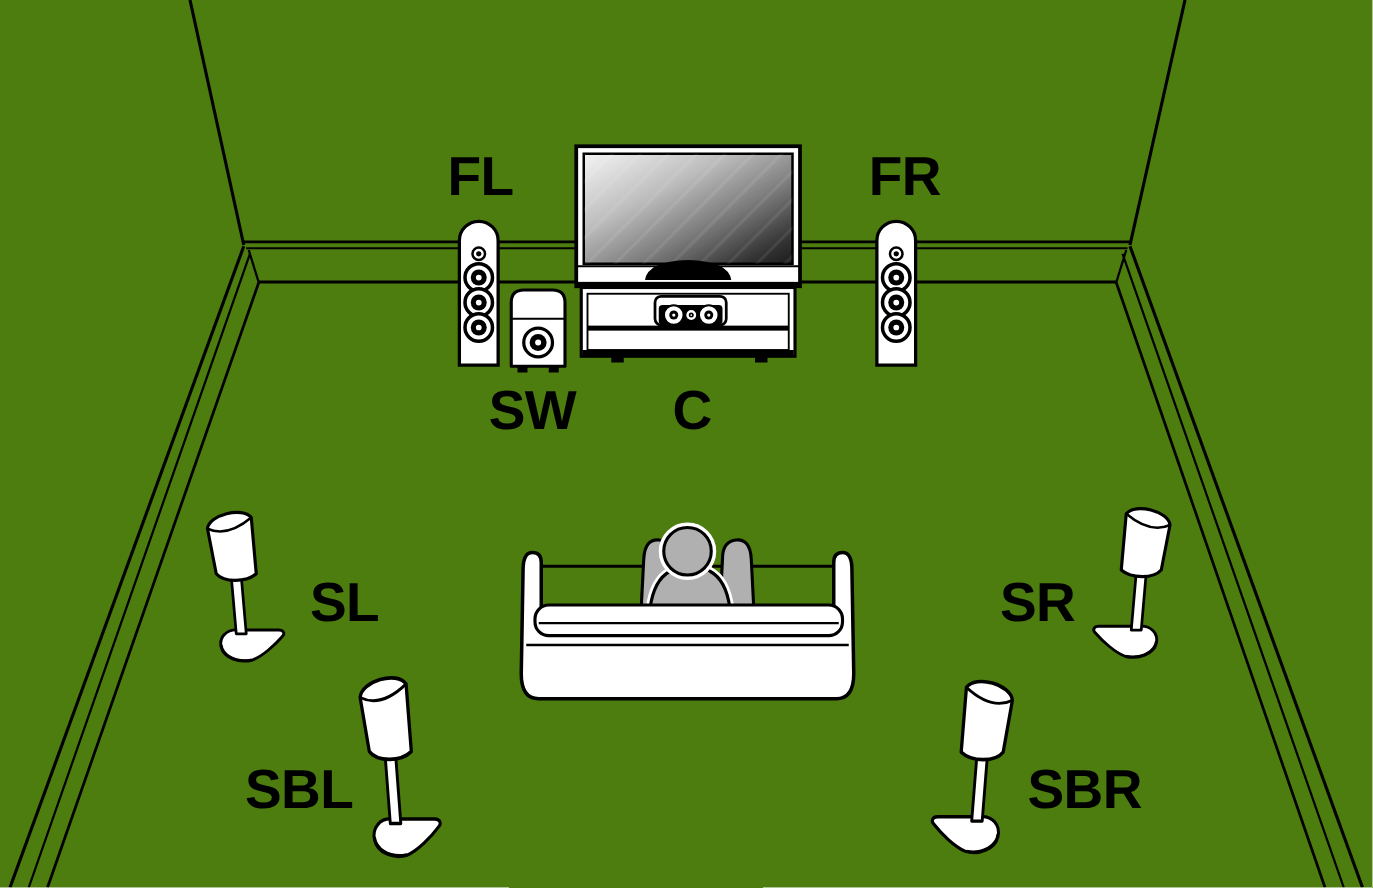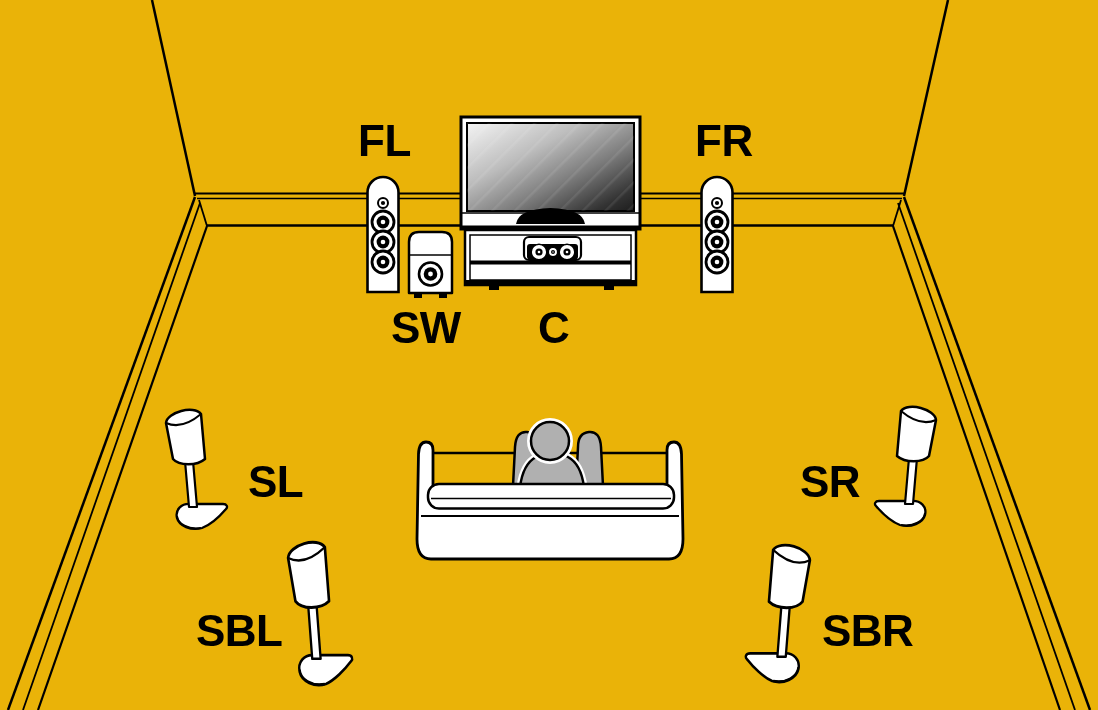--- a/index.html
+++ b/index.html
@@ -1,16 +1,16 @@
 <!DOCTYPE html>
 <html><head>
 <meta charset="utf-8">
 <style>
   html,body{margin:0;padding:0;background:#ffffff;}
-  .stage{position:relative;width:1098px;height:710px;background:#eab308;overflow:hidden;}
+  .stage{position:relative;width:1098px;height:710px;background:#4d7c0f;overflow:hidden;}
   .stage svg{display:block;width:1098px;height:710px;}
   .lbl{font-family:"Liberation Sans",sans-serif;font-weight:bold;font-size:44px;fill:#000;letter-spacing:-0.5px;}
 </style>
 </head>
 <body>
 
 <div class="stage">
 <svg viewBox="0 0 1098 710" xmlns="http://www.w3.org/2000/svg">
   <defs>
     <linearGradient id="screenGrad" x1="0" y1="0" x2="1" y2="1">

